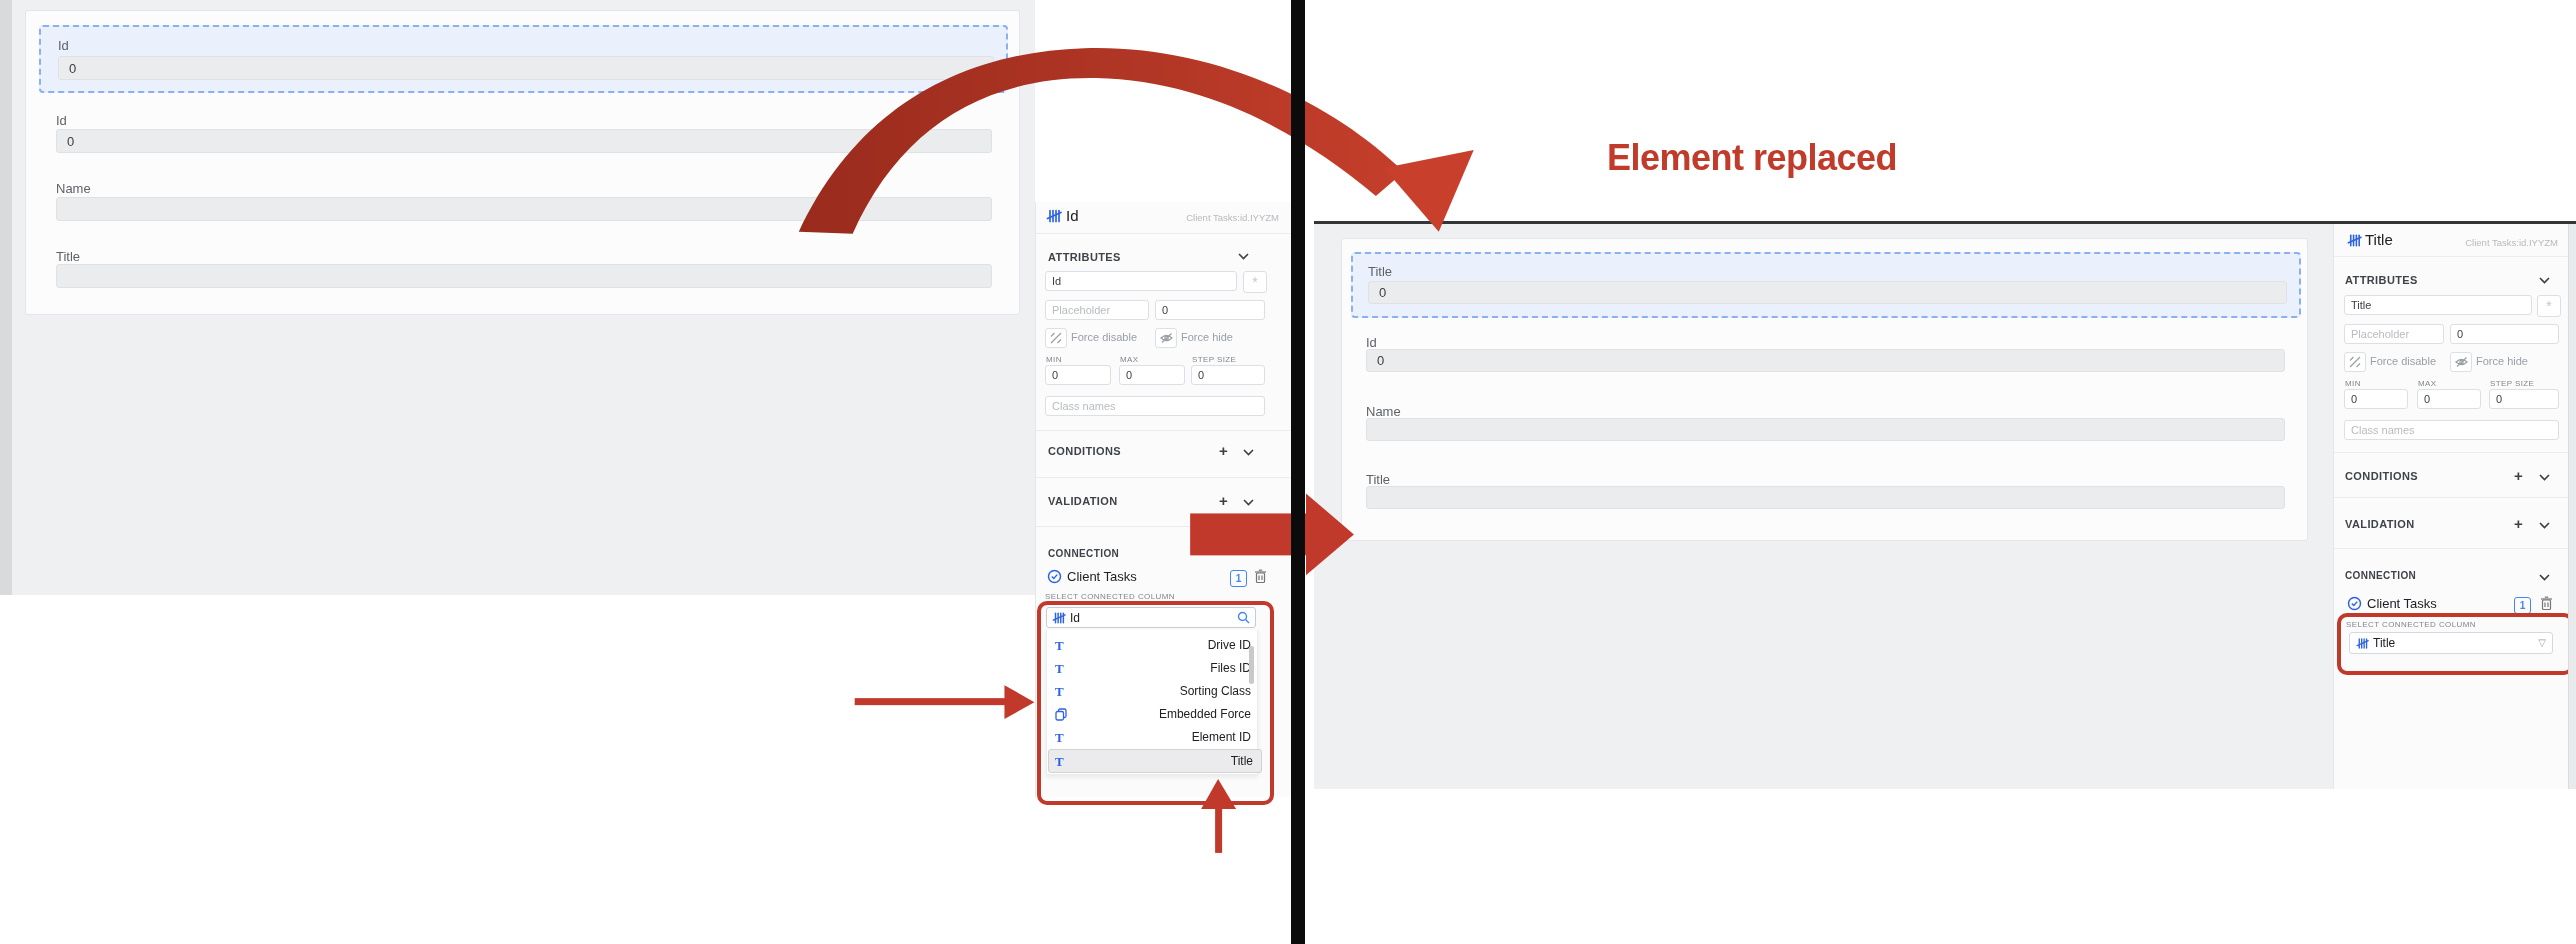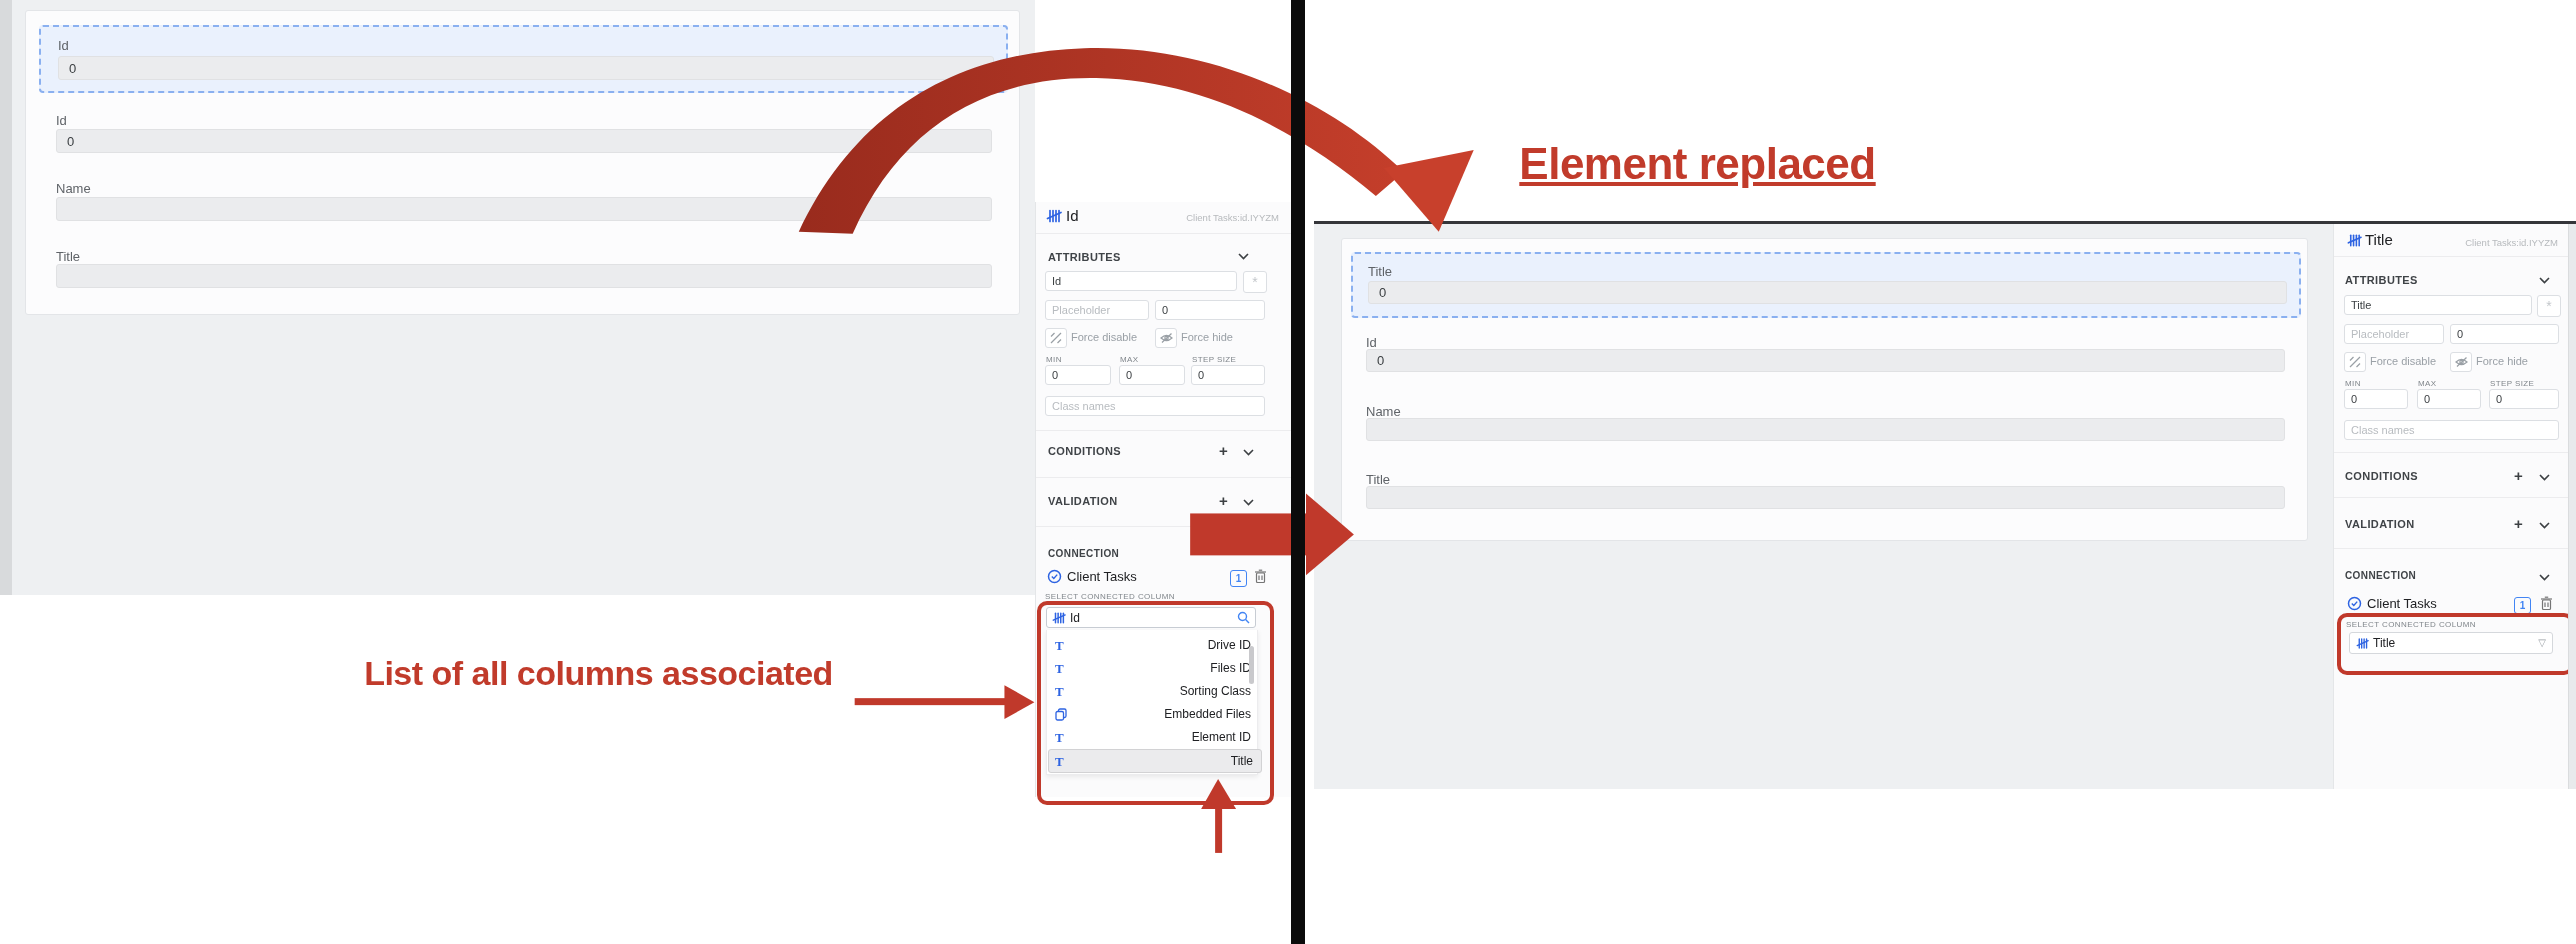--- a/index.html
+++ b/index.html
@@ -211,21 +211,21 @@
       </div>
       <div class="lrow" style="left:2px;top:73px;width:196px;height:22px;">
         <span style="display:inline-flex;">
           <svg width="12" height="13" viewBox="0 0 12 13">
               <g fill="none" stroke="#2d63e2" stroke-width="1.3">
             <rect x="3.5" y="1" width="7.5" height="8.5" rx="1.5"></rect>
                 <rect x="1" y="3.5" width="7.5" height="8.5" rx="1.5" fill="#fff"></rect>
               </g>
             </svg>
         </span>
-        <span>Embedded Files</span>
+        <span>Embedded Force</span>
       </div>
       <div class="lrow" style="left:2px;top:96px;width:196px;height:22px;">
         <span class="ticon">T</span>
         <span>Element ID</span>
       </div>
       <div class="lrow hl" style="left:1px;top:119px;width:198px;height:22px;">
         <span class="ticon">T</span>
         <span>Title</span>
       </div>
       <div class="scrollthumb" style="left:202px;top:16px;width:5px;height:38px;"></div>
@@ -397,18 +397,17 @@
       <polygon points="1006,686 1006,720 1036,703"></polygon>
     </g>
 
     <g fill="#c0392b">
       <rect x="1217" y="806" width="7" height="48"></rect>
       <polygon points="1203,810 1238,810 1220,780"></polygon>
     </g>
   </svg>
 
   <div class="redcap" style="left:329px;top:647px;width:539px;z-index:7;">
-    <div>List of all columns associated</div>
   </div>
-  <div class="redcap" style="left:1498px;top:130px;width:399px;text-align:center;font-size:44px;z-index:7;text-decoration:underline;">Element replaced</div>
+  <div class="redcap" style="left:1498px;top:130px;width:399px;text-align:right;font-size:36px;z-index:7;">Element replaced</div>
 
 </div>
 
 
 </body></html>

